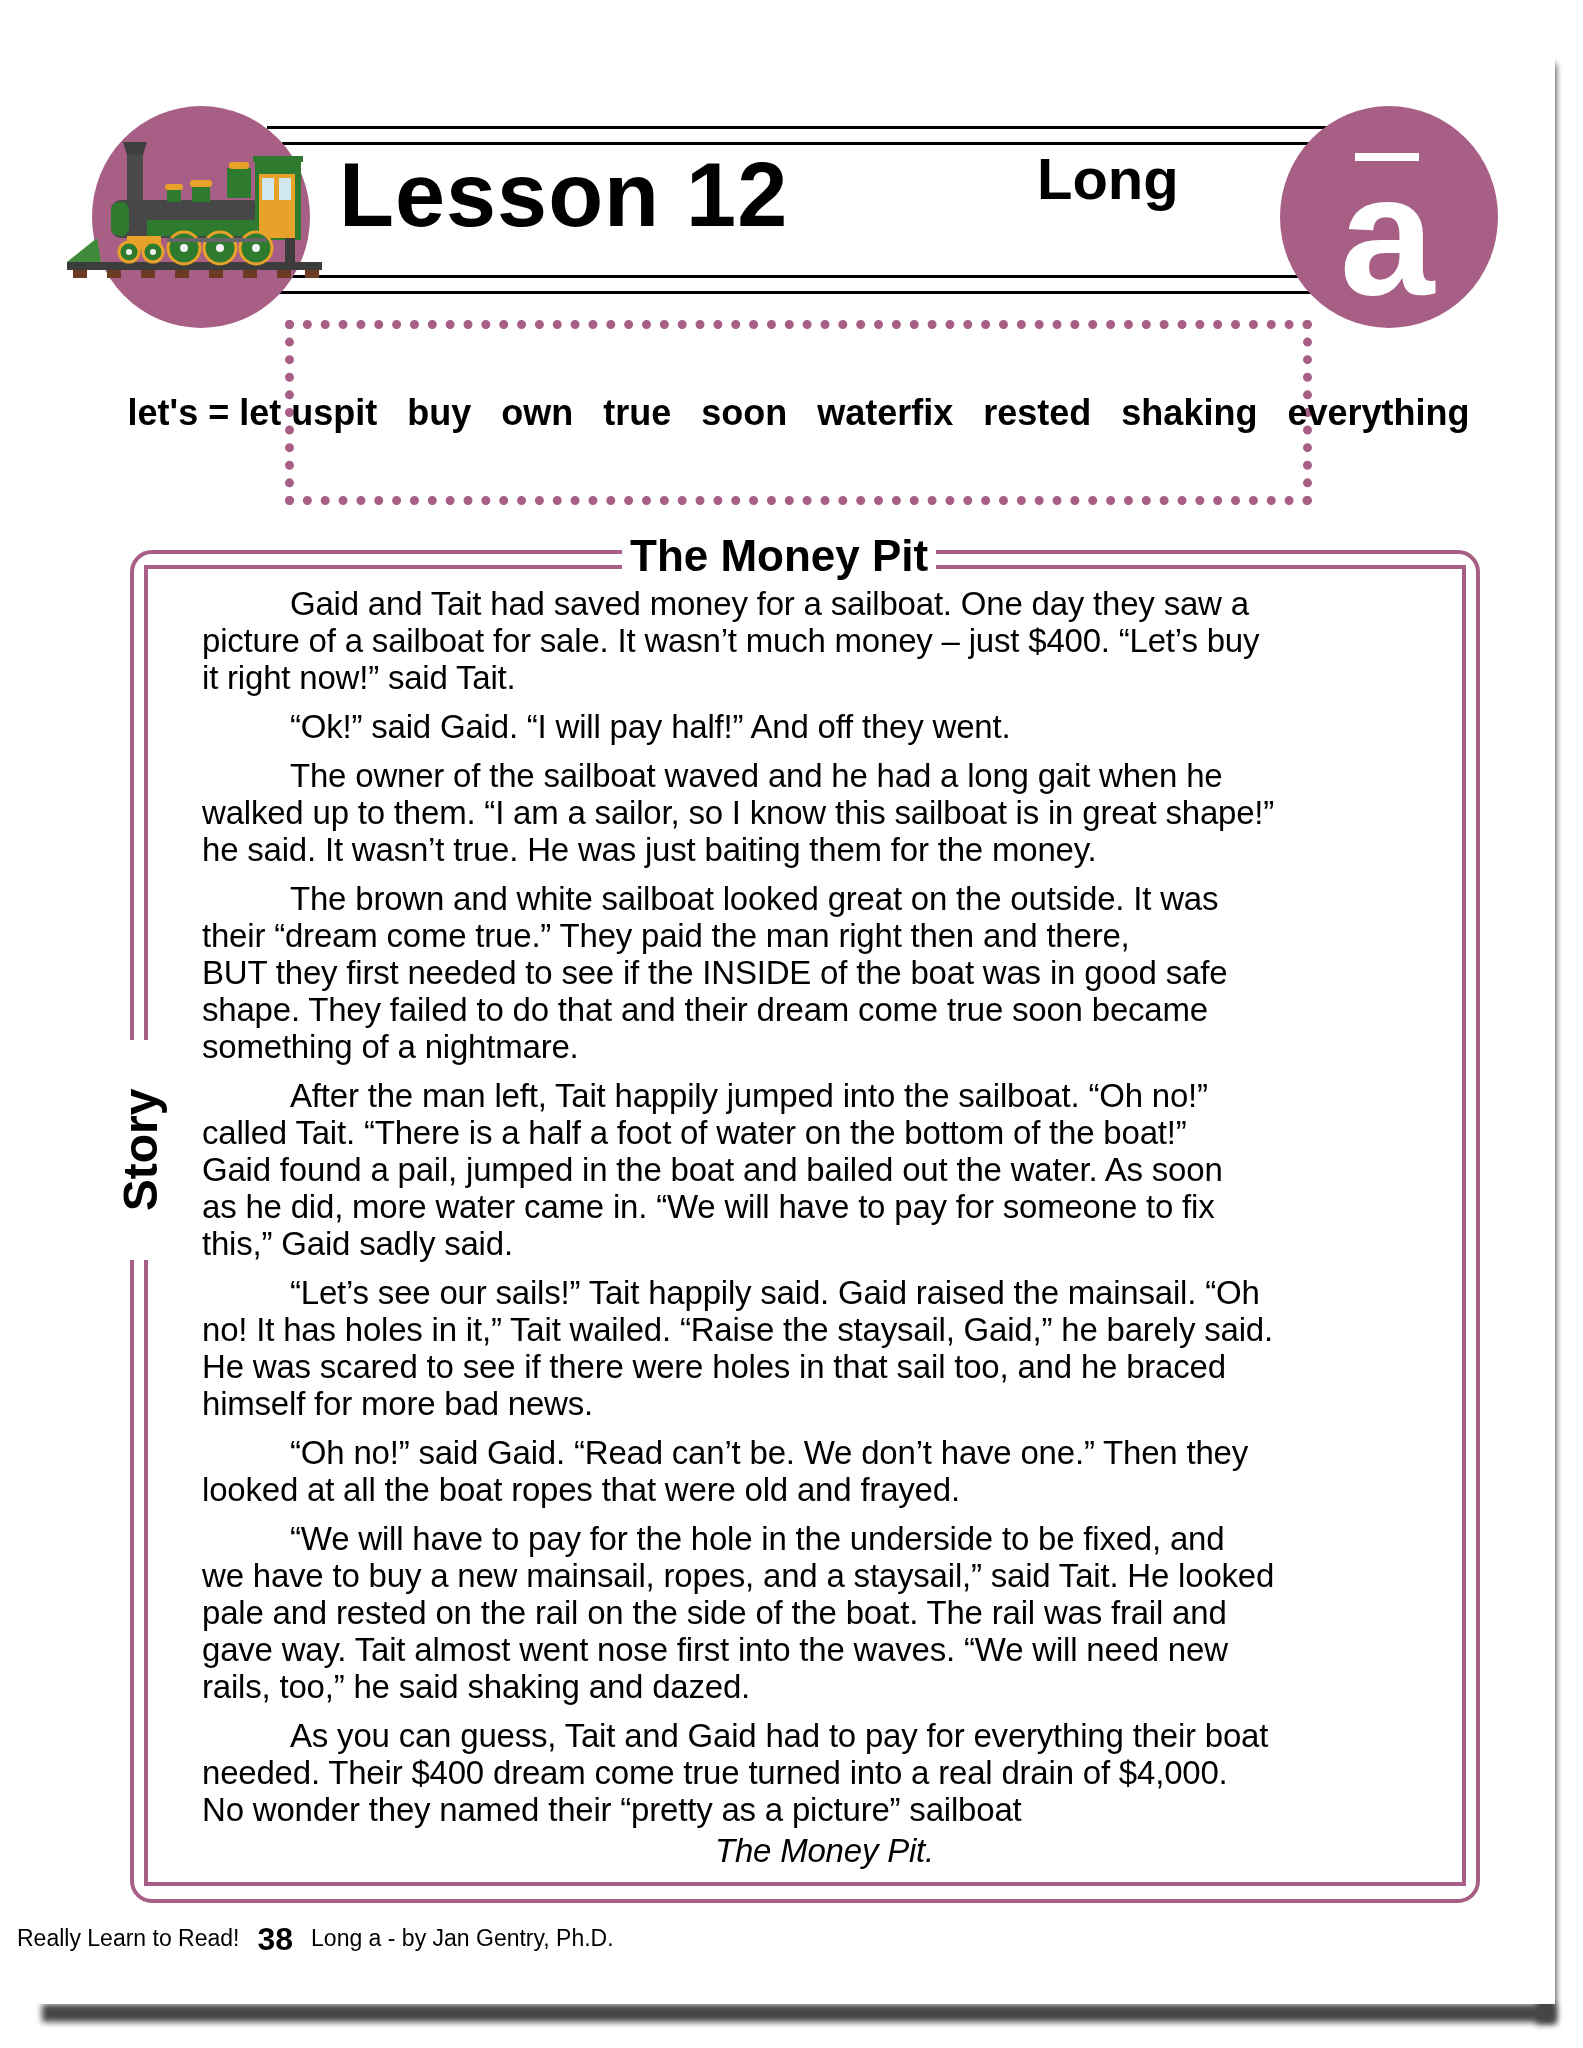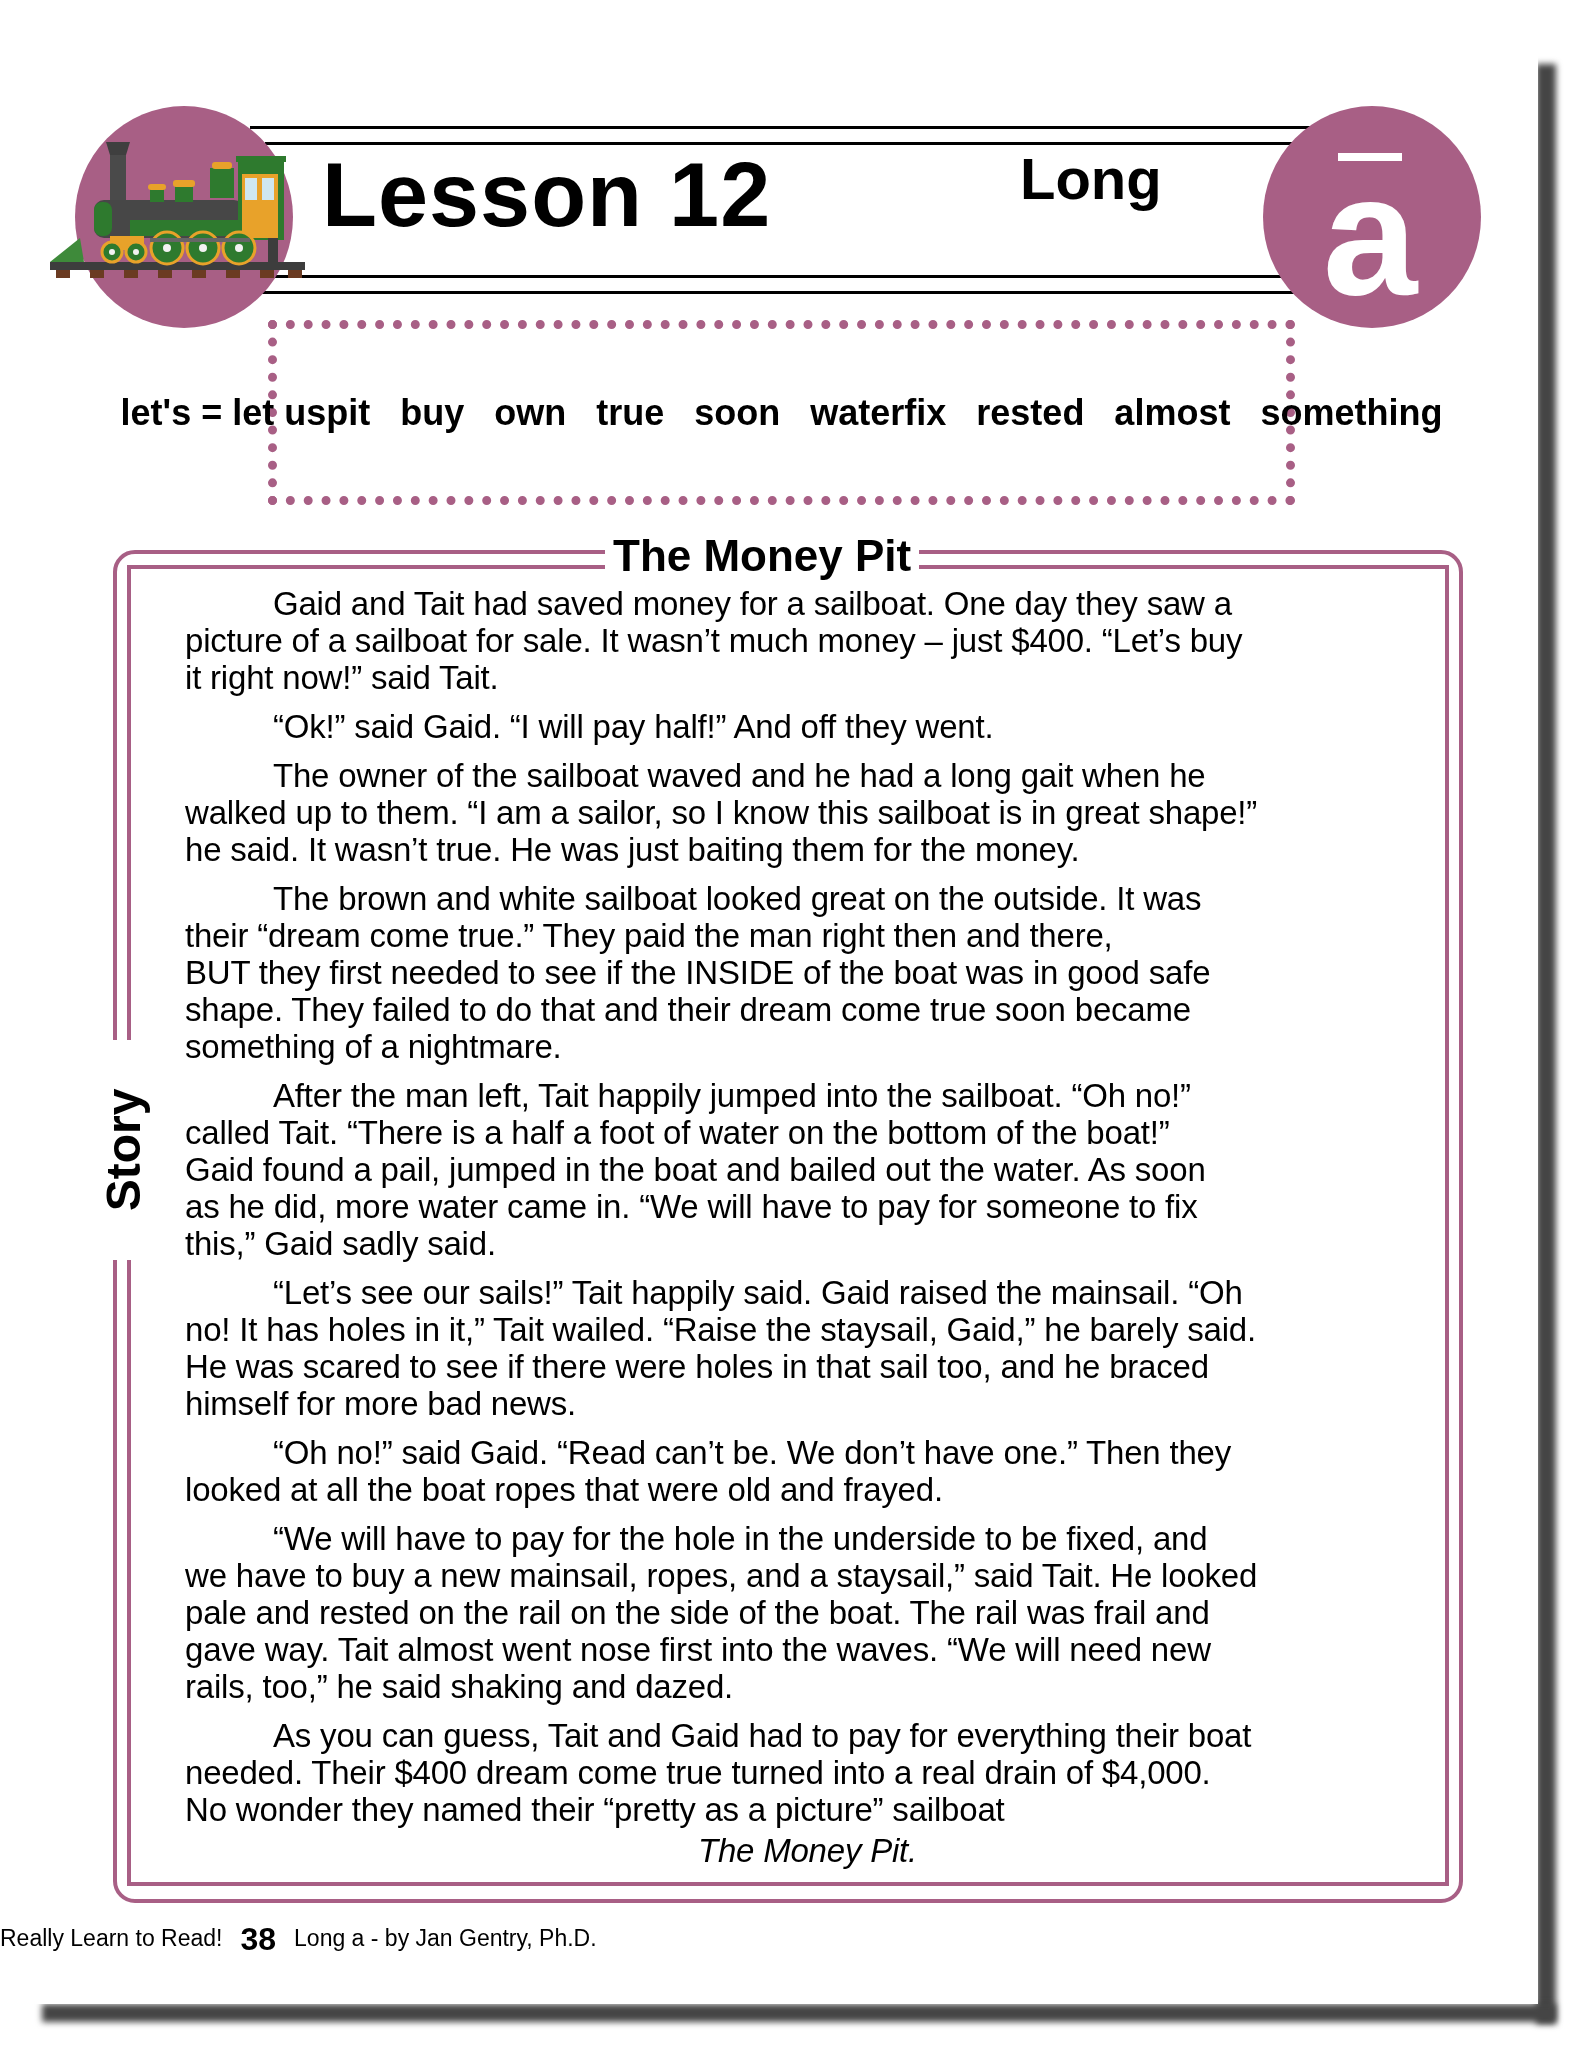--- a/index.html
+++ b/index.html
@@ -2,21 +2,21 @@
 <html><head>
 <meta charset="utf-8">
 <style>
   html, body { margin:0; padding:0; }
   body {
     width:1583px; height:2048px; background:#ffffff; position:relative; overflow:hidden;
     font-family:"Liberation Sans", sans-serif; color:#000;
   }
   .page-shadow-right { position:absolute; left:1536px; top:64px; width:20px; height:1960px; background:#454545; filter:blur(3px); }
   .page-shadow-bottom { position:absolute; left:42px; top:2004px; width:1514px; height:18px; background:#454545; filter:blur(3px); }
-  .page { position:absolute; left:0; top:0; width:1538px; height:2004px; background:#fff; }
+  .page { position:absolute; left:17px; top:0; width:1538px; height:2004px; background:#fff; }
 
   
   .hline { position:absolute; height:3px; background:#000; }
   .circle { position:absolute; border-radius:50%; background:#a85f85; }
   .left-circle { left:75px; top:106px; width:218px; height:222px; }
   .right-circle { left:1263px; top:106px; width:218px; height:222px; }
   .title-lesson { position:absolute; left:322px; top:150px; font-size:90px; font-weight:bold; letter-spacing:1px; line-height:1; }
   .title-long { position:absolute; left:1020px; top:150px; font-size:58px; font-weight:bold; line-height:1; }
   .long-a-letter { position:absolute; left:1300px; top:150px; width:140px; text-align:center; color:#fff; font-size:170px; font-weight:bold; line-height:1; }
   .macron { position:absolute; left:1338px; top:153px; width:64px; height:8px; background:#fff; }
@@ -131,21 +131,21 @@
   <div class="title-lesson">Lesson 12</div>
   <div class="title-long">Long</div>
 
   <div class="circle right-circle"></div>
   <div class="macron"></div>
   <div class="long-a-letter">a</div>
 
   <div class="vocab-box">
     <div class="vocab-line">let's = let us</div>
     <div class="vocab-line">pit   buy   own   true   soon   water</div>
-    <div class="vocab-line">fix   rested   almost   something</div>
+    <div class="vocab-line">fix   rested   shaking   everything</div>
   </div>
 
   <div class="frame-outer"></div>
   <div class="frame-inner"></div>
   <div class="story-title">The Money Pit</div>
   <div class="story-label-wrap"></div>
   <div class="story-label">Story</div>
 
   <div class="story-body">
     <p class="para">Gaid and Tait had saved money for a sailboat. One day they saw a

